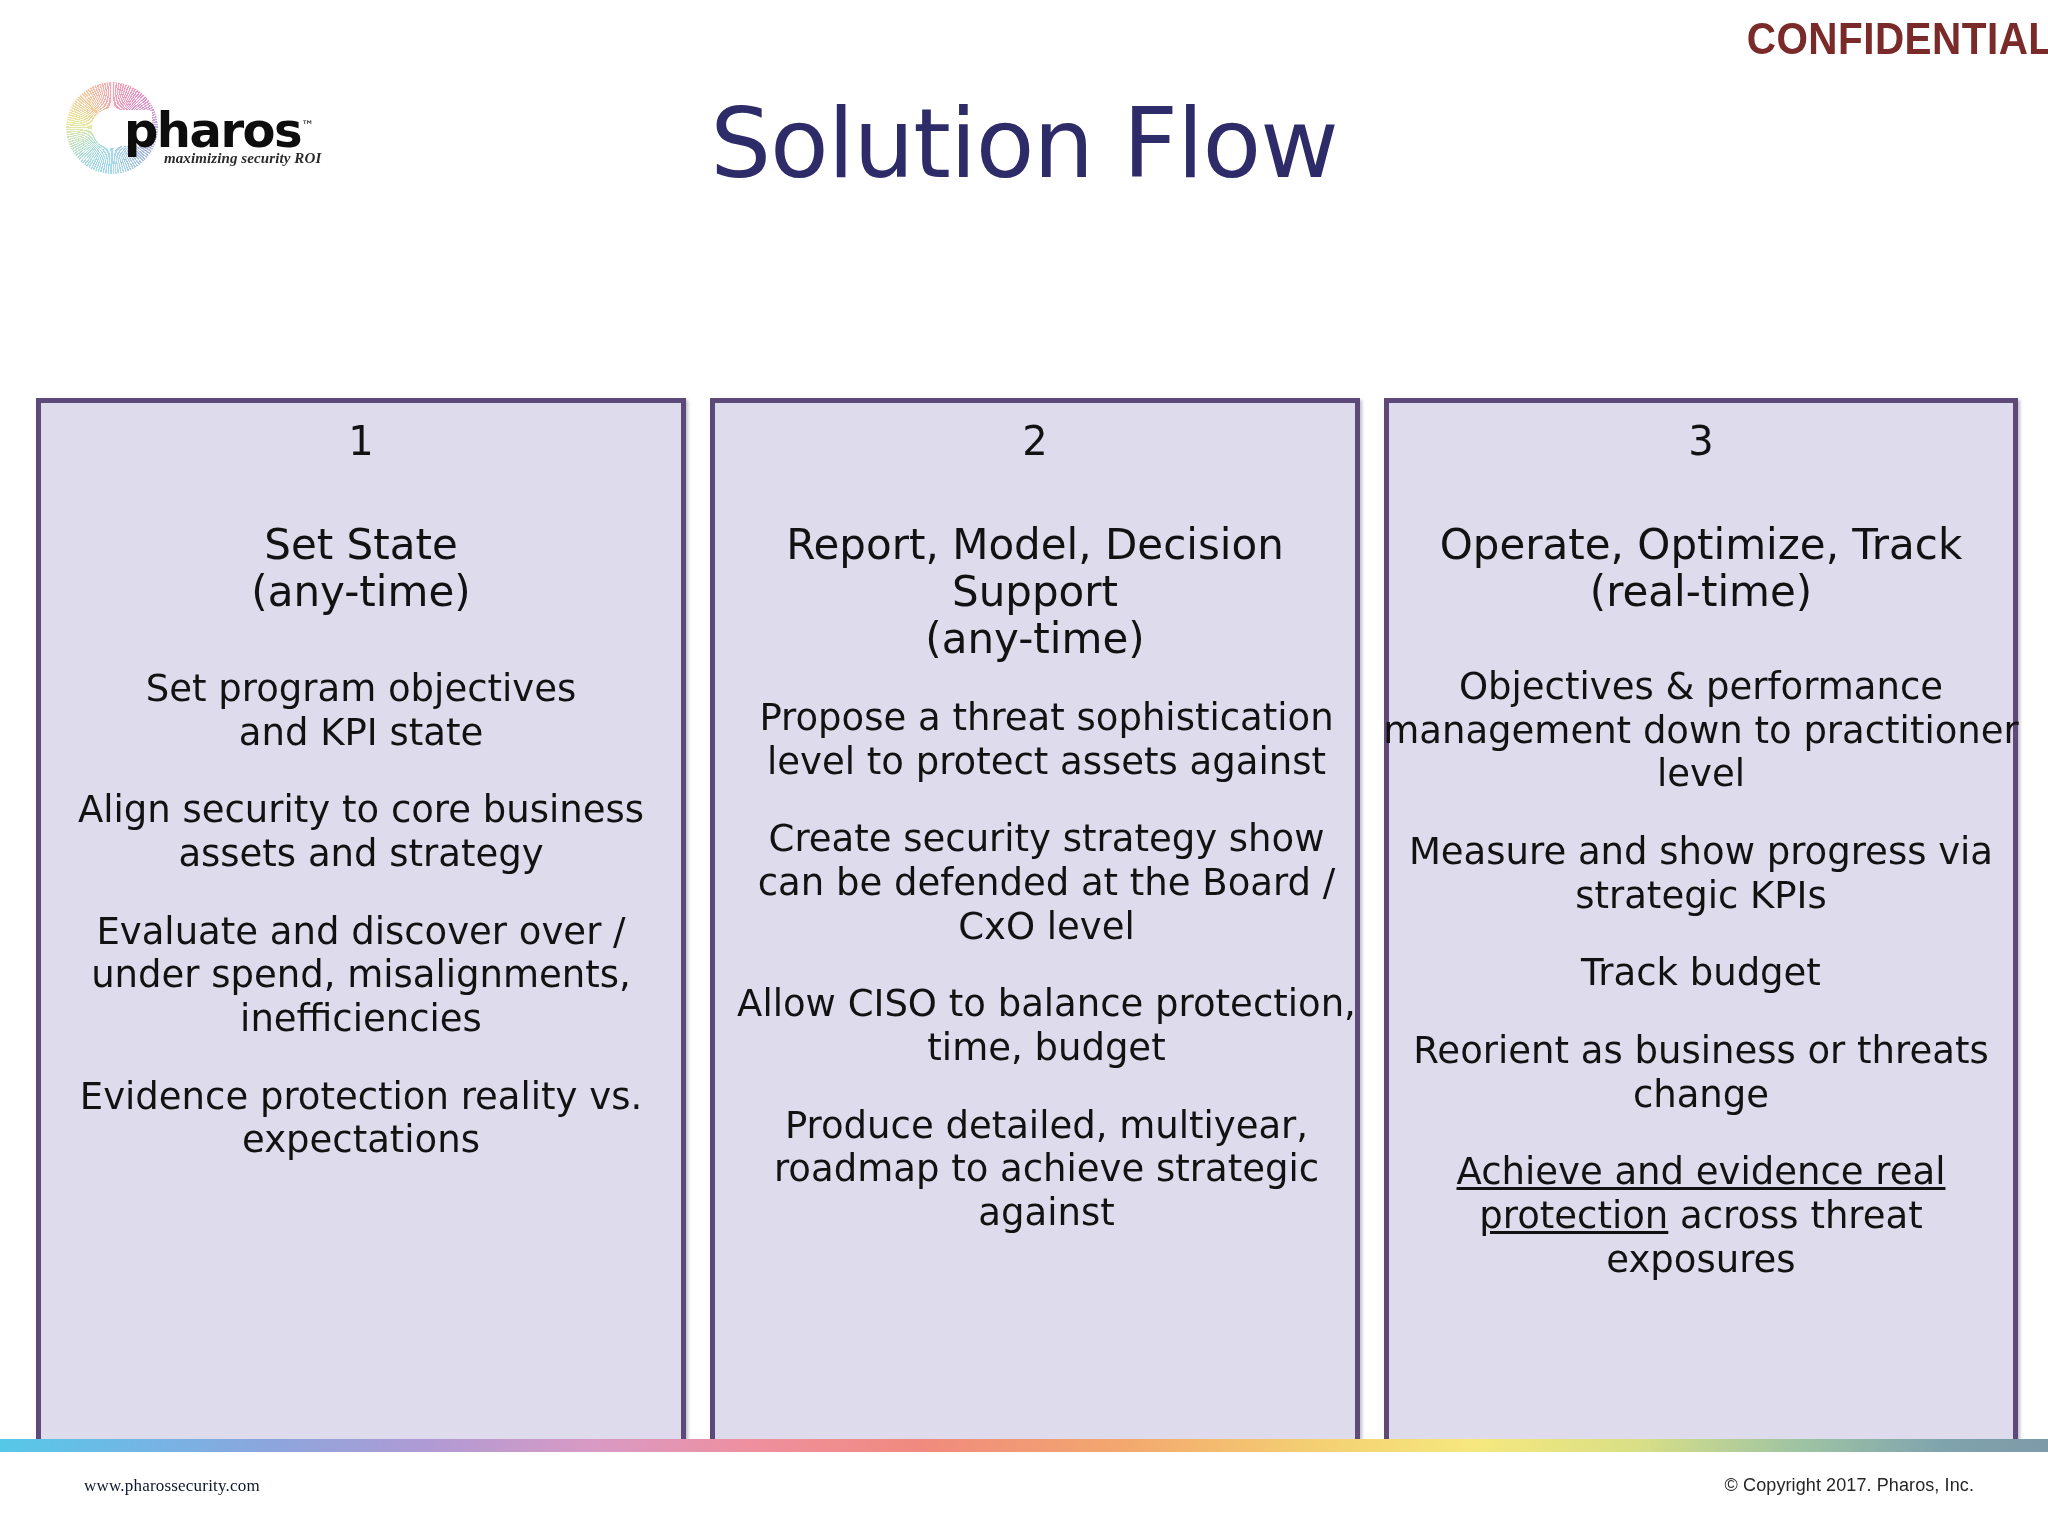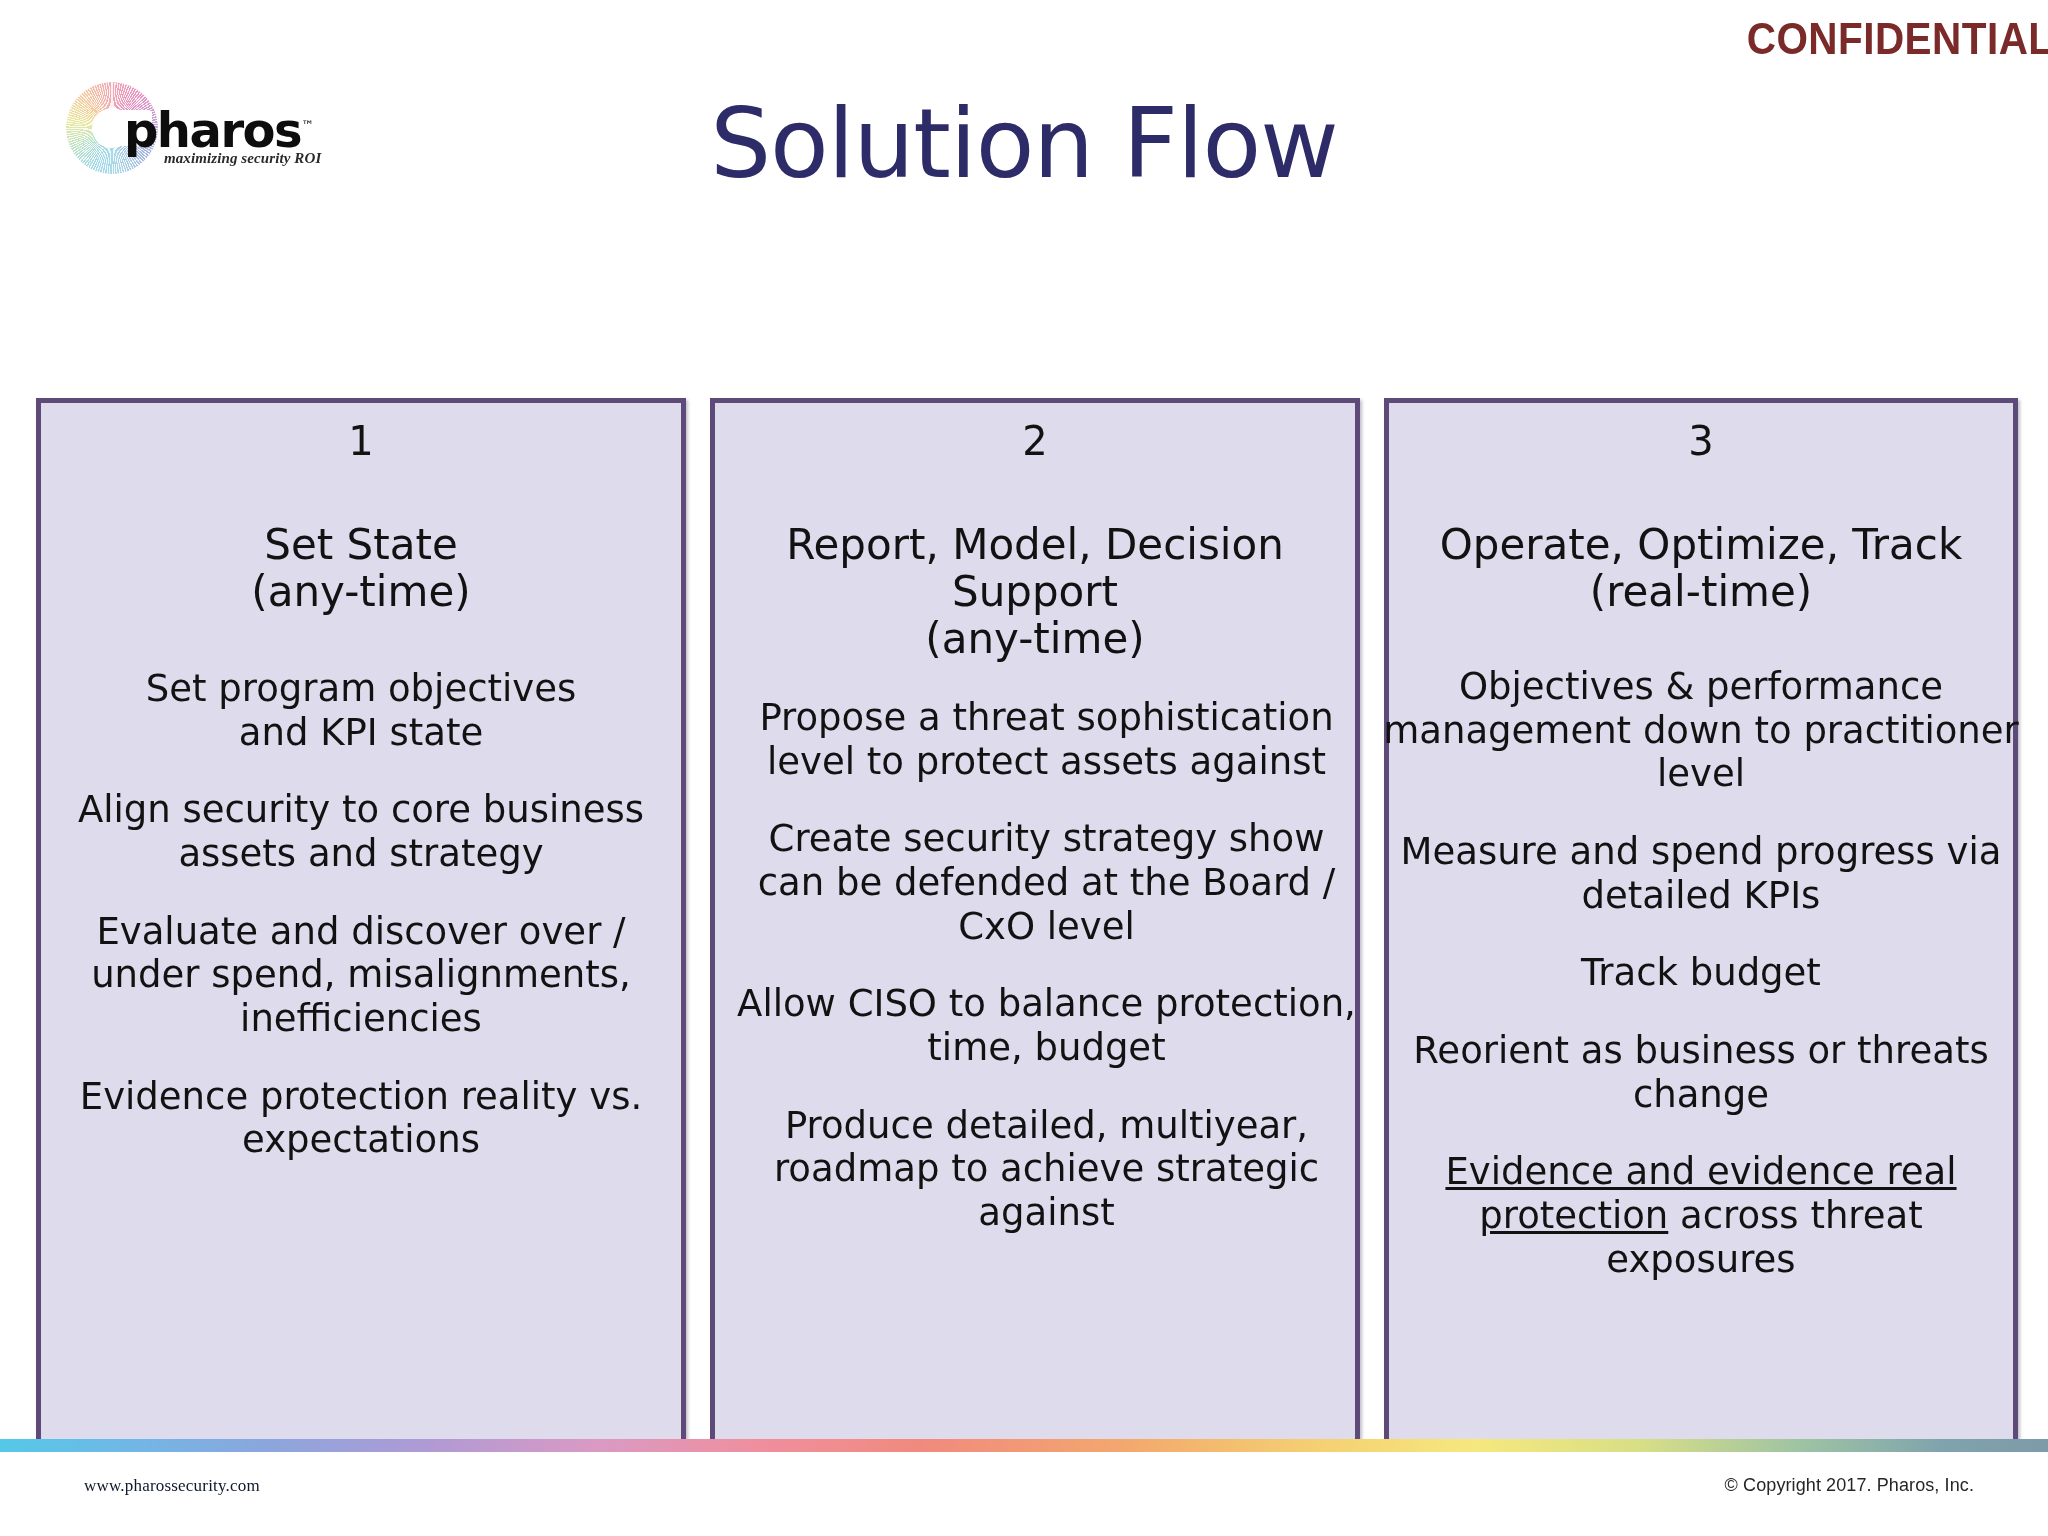--- a/index.html
+++ b/index.html
@@ -275,24 +275,24 @@
     </div>
   </div>
 
   <div class="col c3">
     <div class="col-inner">
       <div class="col-num">3</div>
       <div class="col-head">Operate, Optimize, Track
 (real-time)</div>
       <div class="col-body">
           <div class="para">Objectives &amp; performance management down to practitioner level</div>
-          <div class="para">Measure and spend progress via detailed KPIs</div>
+          <div class="para">Measure and show progress via strategic KPIs</div>
           <div class="para">Track budget</div>
           <div class="para">Reorient as business or threats change</div>
-          <div class="para"><u>Evidence and evidence real protection</u> across threat exposures</div>
+          <div class="para"><u>Achieve and evidence real protection</u> across threat exposures</div>
         </div>
     </div>
   </div>
 
 </div>
 
 <div id="gradient-bar"></div>
 <div id="footer-url">www.pharossecurity.com</div>
 <div id="footer-copyright">© Copyright 2017. Pharos, Inc.</div>
 

